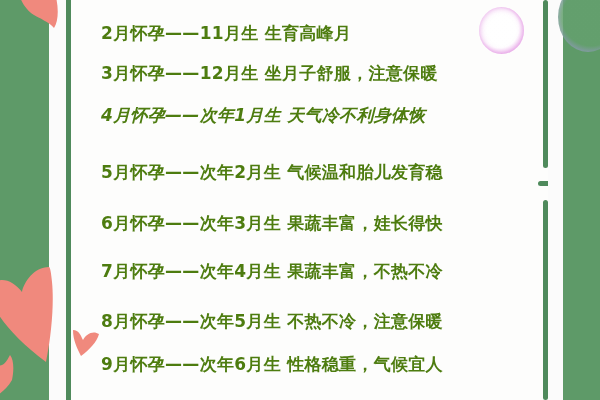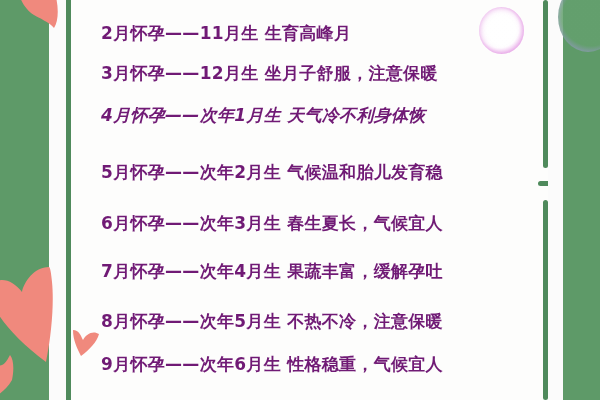--- a/index.html
+++ b/index.html
@@ -13,21 +13,21 @@
   .right-strip { position: absolute; left: 548px; top: 0; width: 15px; height: 400px; background: #fbfbfb; }
   .right-panel { position: absolute; left: 563px; top: 0; width: 37px; height: 400px; background: #5e9a68; }
   .heart { position: absolute; }
   .bubble { position: absolute; border-radius: 50%; }
   .bubble-small { left: 479px; top: 7px; width: 45px; height: 47px;
     background: radial-gradient(circle at 45% 45%, rgba(255,255,255,0.95) 55%, rgba(230,150,230,0.6) 80%, rgba(180,120,230,0.7) 100%);
     box-shadow: inset 0 0 6px rgba(210,90,210,0.6); }
   .bubble-big { left: 558px; top: -18px; width: 60px; height: 70px;
     background: radial-gradient(circle at 55% 50%, rgba(100,160,110,0.85) 60%, rgba(170,150,230,0.8) 85%, rgba(210,190,250,0.9) 100%); }
   .list { position: absolute; left: 101px; top: 18px; }
-  .row { position: absolute; left: 0; white-space: nowrap; font-weight: bold; font-size: 17px; color: #701a75; letter-spacing: 0.3px; }
+  .row { position: absolute; left: 0; white-space: nowrap; font-weight: bold; font-size: 17px; color: #4d7c0f; letter-spacing: 0.3px; }
 </style>
 </head>
 <body>
 
 <div class="left-panel"></div>
 <div class="left-strip"></div>
 <div class="left-line"></div>
 
 <svg class="heart" style="left:14px; top:-10px;" width="45" height="50" viewBox="0 0 45 50">
   <path d="M5 0 C10 10 20 10 30 0 L40 0 C45 15 45 30 40 38 C35 32 25 28 20 25 C12 20 5 10 5 0 Z" fill="#f0897d"></path>
@@ -52,17 +52,17 @@
 <div class="right-line-bot"></div>
 <div class="right-strip"></div>
 <div class="right-panel"></div>
 <div class="bubble bubble-big"></div>
 
 <div class="list">
   <div class="row" style="top:4px;">2月怀孕——11月生 生育高峰月</div>
   <div class="row" style="top:44px;">3月怀孕——12月生 坐月子舒服，注意保暖</div>
   <div class="row" style="top:86px;font-style:italic;">4月怀孕——次年1月生 天气冷不利身体恢</div>
   <div class="row" style="top:143px;">5月怀孕——次年2月生 气候温和胎儿发育稳</div>
-  <div class="row" style="top:194px;">6月怀孕——次年3月生 春生夏长，气候宜人</div>
-  <div class="row" style="top:242px;">7月怀孕——次年4月生 果蔬丰富，缓解孕吐</div>
+  <div class="row" style="top:194px;">6月怀孕——次年3月生 果蔬丰富，娃长得快</div>
+  <div class="row" style="top:242px;">7月怀孕——次年4月生 果蔬丰富，不热不冷</div>
   <div class="row" style="top:292px;">8月怀孕——次年5月生 不热不冷，注意保暖</div>
   <div class="row" style="top:335px;">9月怀孕——次年6月生 性格稳重，气候宜人</div>
 </div>
 
 </body></html>

